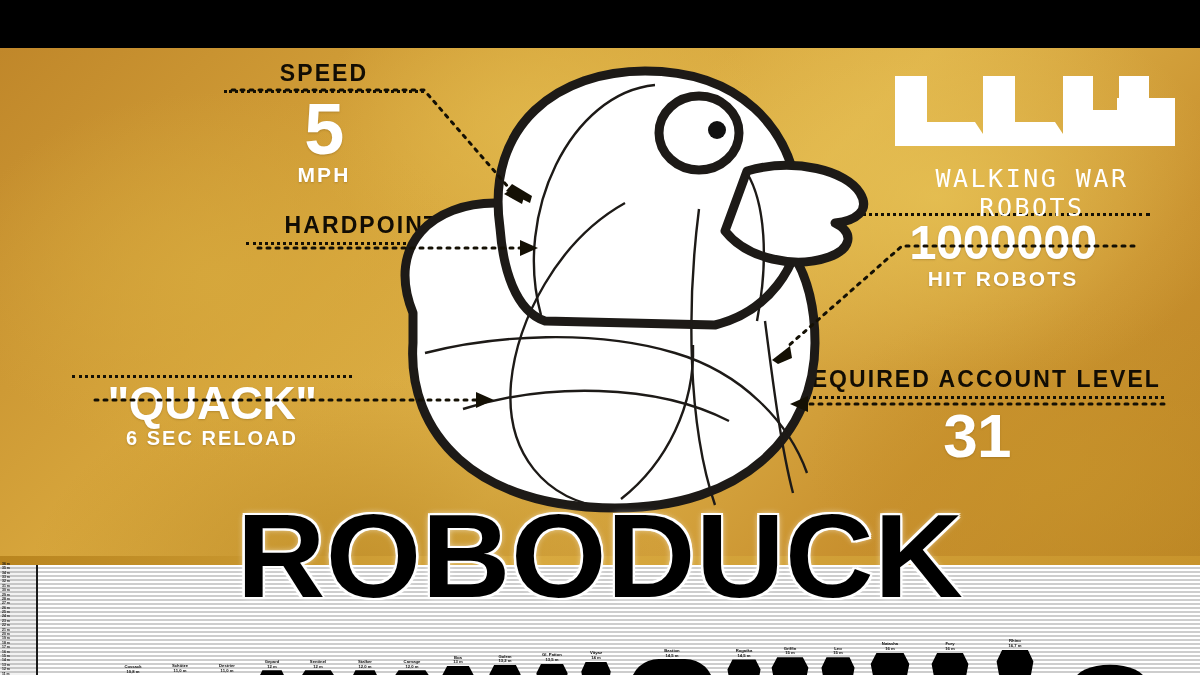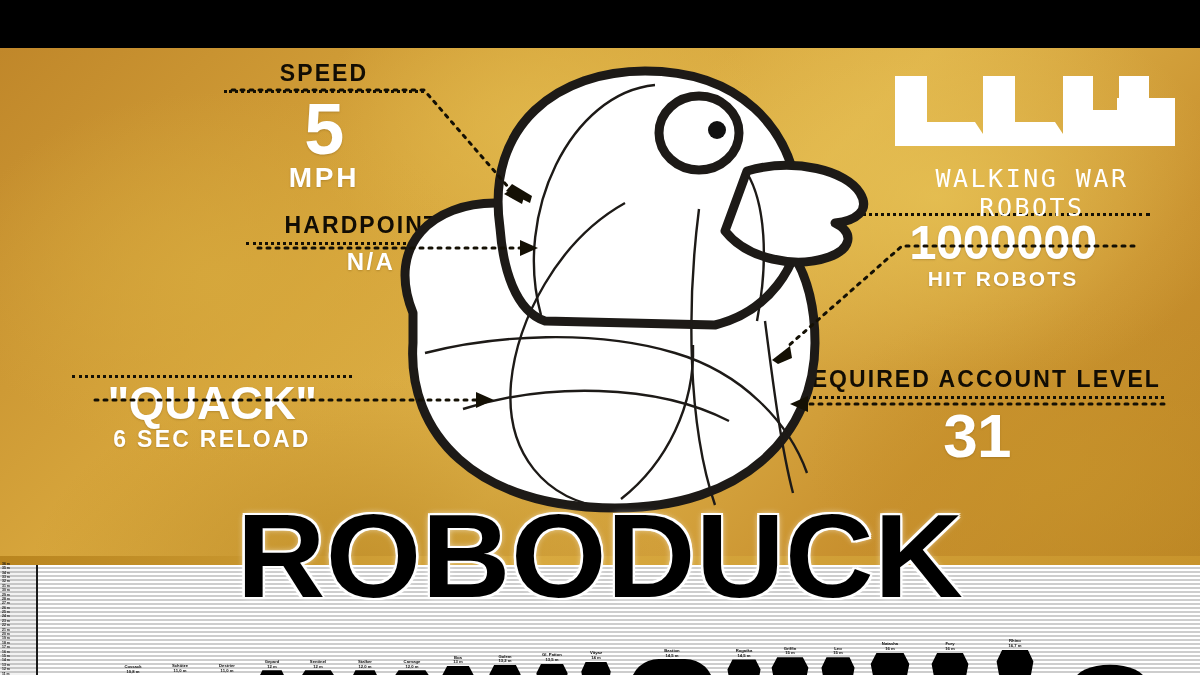--- a/index.html
+++ b/index.html
@@ -30,30 +30,30 @@
     text-shadow:0 1px 2px rgba(80,50,0,.25);
   }
   .sub{
     color:#fff;font-weight:bold;letter-spacing:.1em;line-height:1.1;
     text-shadow:0 1px 2px rgba(80,50,0,.25);
   }
 
   #stat-speed{left:224px;top:14px;width:200px;}
   #stat-speed .lbl{font-size:23px;}
   #stat-speed .big{font-size:72px;margin-top:2px;}
-  #stat-speed .sub{font-size:28px;margin-top:0px;}
+  #stat-speed .sub{font-size:21px;margin-top:0px;}
 
   #stat-hardpoints{left:246px;top:166px;width:250px;}
   #stat-hardpoints .lbl{font-size:23px;}
   #stat-hardpoints .sub{font-size:24px;margin-top:4px;}
 
   #stat-special{left:72px;top:322px;width:280px;}
   #stat-special .lbl{font-size:23px;}
   #stat-special .big{font-size:46px;margin-top:4px;}
-  #stat-special .sub{font-size:23px;margin-top:1px;}
+  #stat-special .sub{font-size:20px;margin-top:1px;}
 
   #stat-durability{left:856px;top:160px;width:294px;}
   #stat-durability .lbl{font-size:23px;}
   #stat-durability .big{font-size:49px;margin-top:3px;}
   #stat-durability .sub{font-size:21px;margin-top:1px;}
 
   #stat-level{left:790px;top:320px;width:374px;}
   #stat-level .lbl{font-size:23px;}
   #stat-level .big{font-size:62px;margin-top:8px;}
 
@@ -163,21 +163,20 @@
   <div class="stat" id="stat-speed">
     <div class="lbl">SPEED</div>
     <div class="rule"></div>
     <div class="big">5</div>
     <div class="sub">MPH</div>
   </div>
 
   <div class="stat" id="stat-hardpoints">
     <div class="lbl">HARDPOINTS</div>
     <div class="rule"></div>
-    <div class="sub">N/A</div>
   </div>
 
   <div class="stat" id="stat-special">
     <div class="rule"></div>
     <div class="big">"QUACK"</div>
     <div class="sub">6 SEC RELOAD</div>
   </div>
 
   <div class="stat" id="stat-durability">
     <div class="rule"></div>

